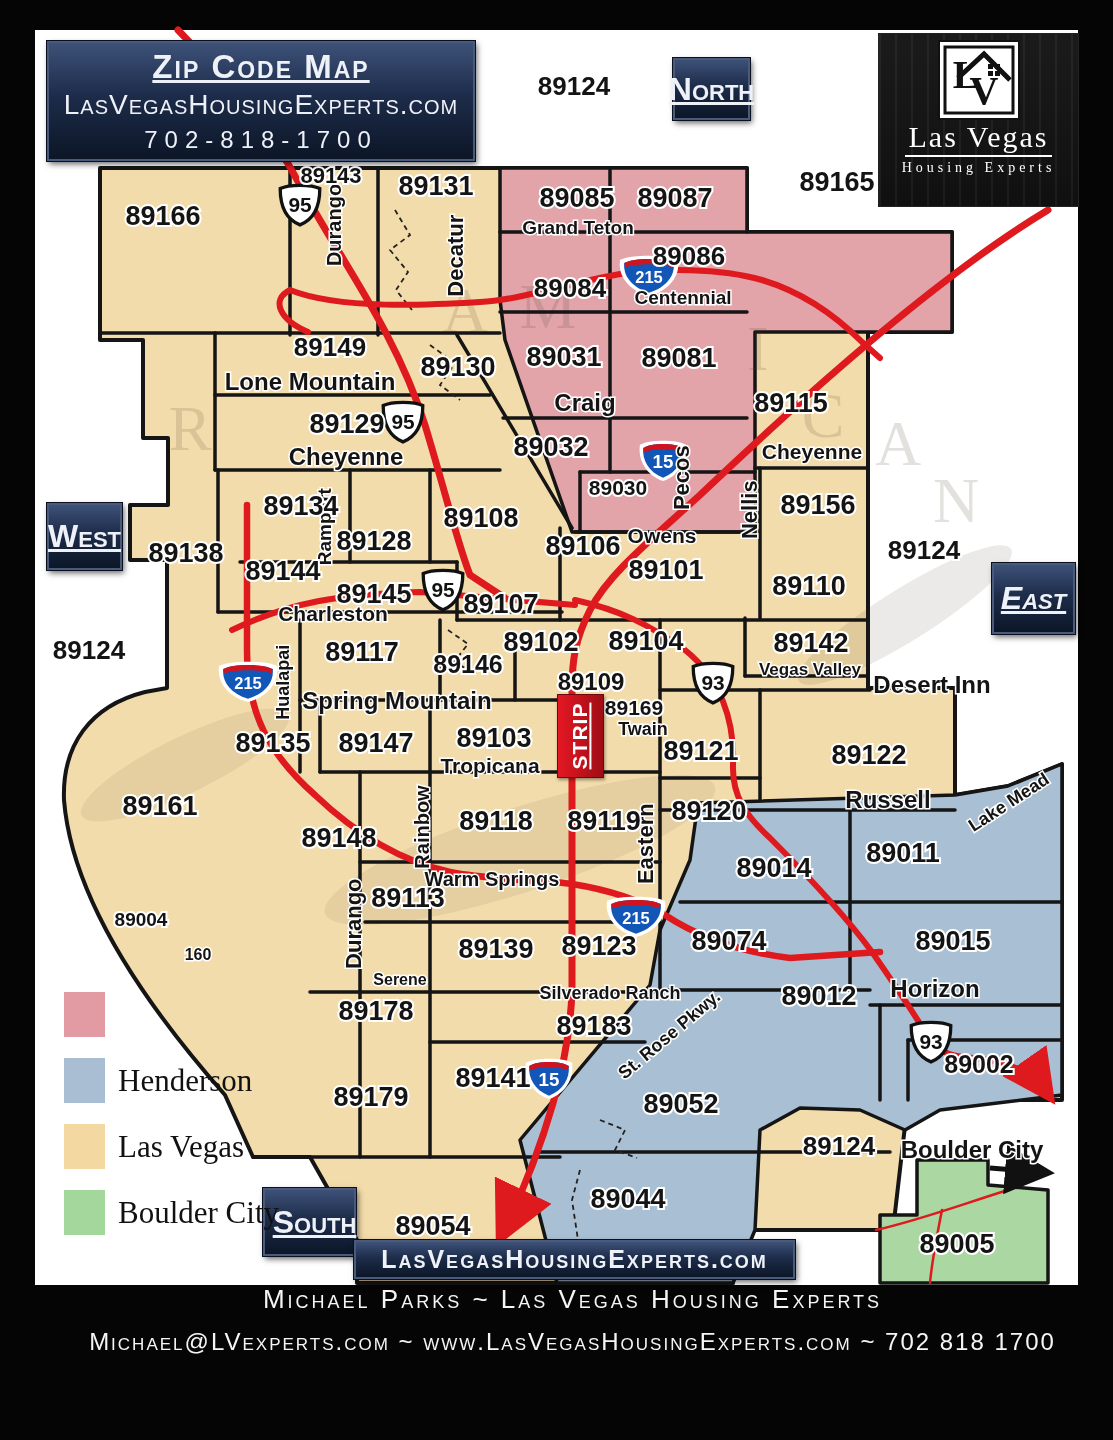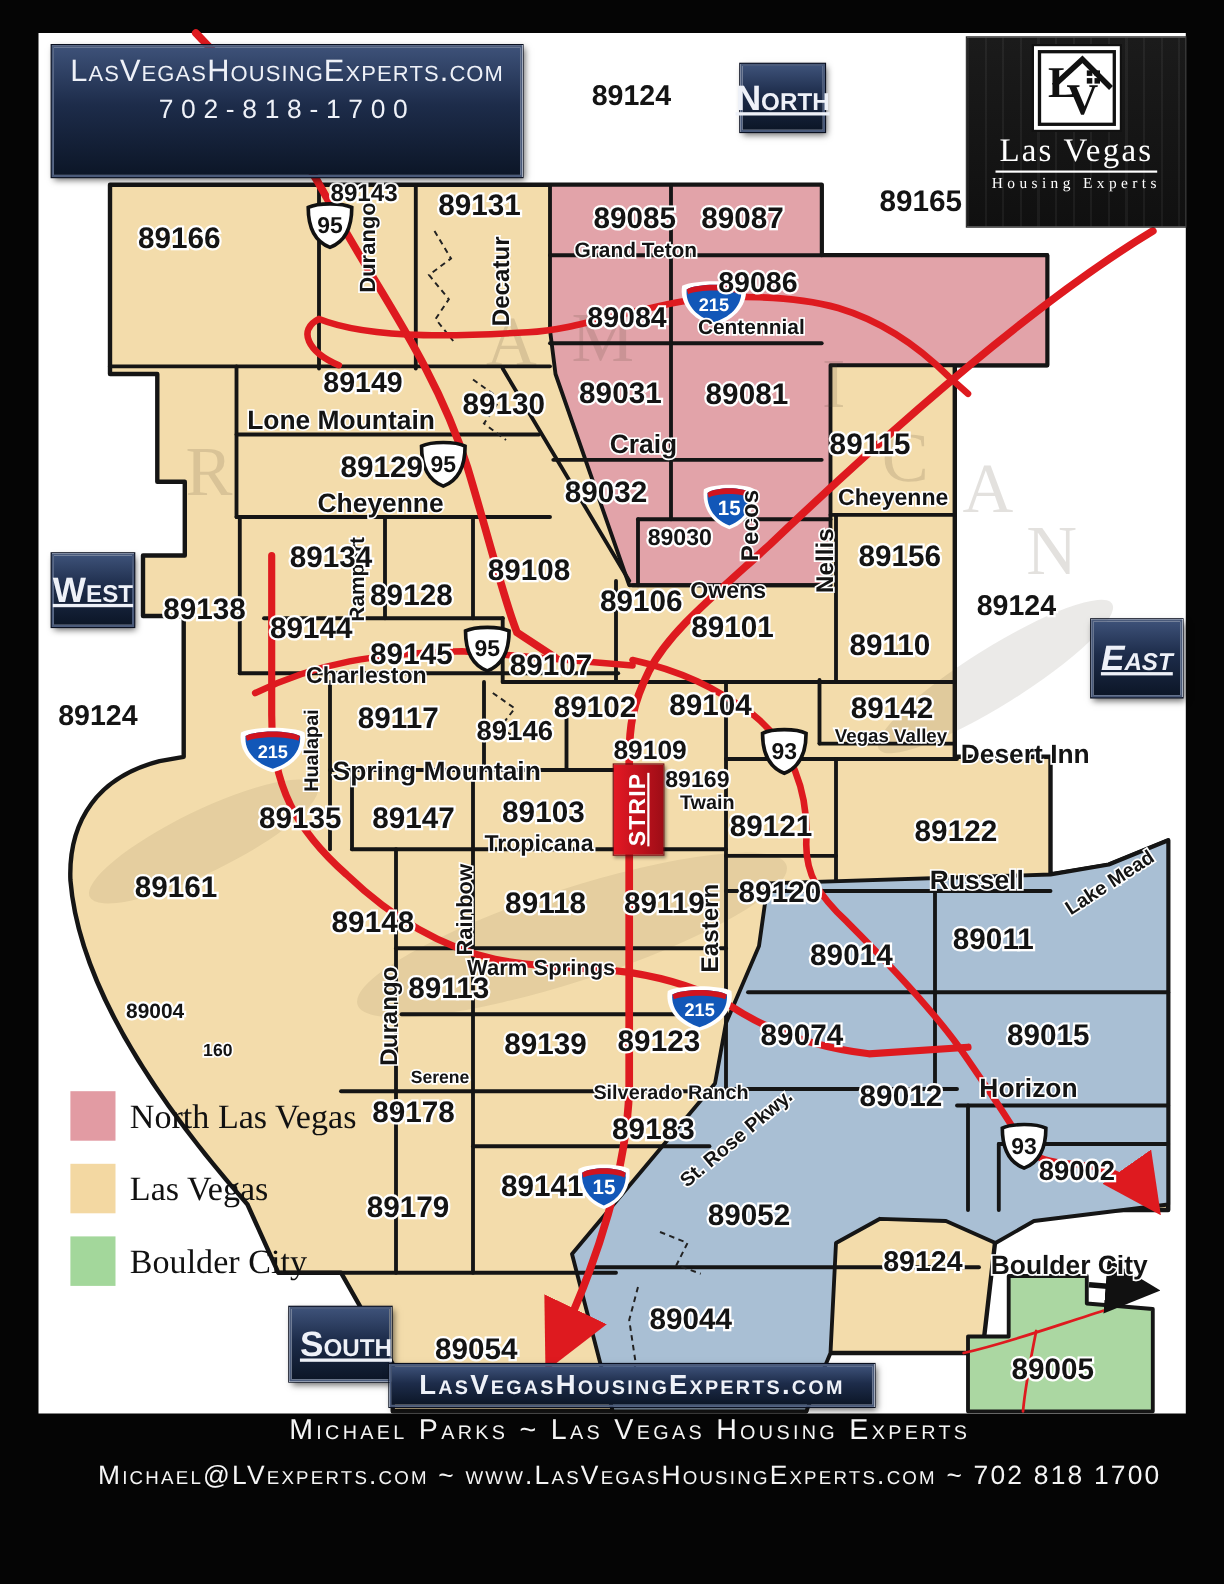--- a/index.html
+++ b/index.html
@@ -319,20 +319,21 @@
         <text x="371" y="1106.45" font-size="27" text-anchor="middle" font-family="Liberation Sans, sans-serif" font-weight="bold" fill="#141414" stroke="#ffffff" stroke-width="4" paint-order="stroke">89179</text>
         <text x="681" y="1113.45" font-size="27" text-anchor="middle" font-family="Liberation Sans, sans-serif" font-weight="bold" fill="#141414" stroke="#ffffff" stroke-width="4" paint-order="stroke">89052</text>
         <text x="839" y="1155.1" font-size="26" text-anchor="middle" font-family="Liberation Sans, sans-serif" font-weight="bold" fill="#141414" stroke="#ffffff" stroke-width="4" paint-order="stroke">89124</text>
         <text x="628" y="1208.45" font-size="27" text-anchor="middle" font-family="Liberation Sans, sans-serif" font-weight="bold" fill="#141414" stroke="#ffffff" stroke-width="4" paint-order="stroke">89044</text>
         <text x="433" y="1235.45" font-size="27" text-anchor="middle" font-family="Liberation Sans, sans-serif" font-weight="bold" fill="#141414" stroke="#ffffff" stroke-width="4" paint-order="stroke">89054</text>
         <text x="957" y="1253.45" font-size="27" text-anchor="middle" font-family="Liberation Sans, sans-serif" font-weight="bold" fill="#141414" stroke="#ffffff" stroke-width="4" paint-order="stroke">89005</text>
       </g>
   </svg>
 
   <div id="header" class="navybox">
+    <div class="h-title">Zip Code Map</div>
     <div class="h-site">LasVegasHousingExperts.com</div>
     <div class="h-phone">702-818-1700</div>
   </div>
 
   <div id="logo">
     <div class="emblem">
       <svg width="74" height="72" viewBox="0 0 74 72">
         <rect x="3" y="3" width="68" height="66" fill="#fff" stroke="#111" stroke-width="3"></rect>
         <text x="24" y="44" font-family="Liberation Serif, serif" font-size="40" font-weight="bold" fill="#111" text-anchor="middle">L</text>
         <text x="42" y="60" font-family="Liberation Serif, serif" font-size="40" font-weight="bold" fill="#111" text-anchor="middle">V</text>
@@ -360,21 +361,24 @@
       <span>South</span>
     </div>
 
   <div id="strip-box">
     <span>STRIP</span>
   </div>
 
   <div id="legend">
       <div class="leg-row">
         <div class="leg-swatch" style="background: rgb(226, 155, 163);"></div>
-        <span class="leg-label">North Las Vegas</span>
+      </div>
+      <div class="leg-row">
+        <div class="leg-swatch" style="background: rgb(169, 190, 211);"></div>
+        <span class="leg-label">Henderson</span>
       </div>
       <div class="leg-row">
         <div class="leg-swatch" style="background: rgb(243, 216, 162);"></div>
         <span class="leg-label">Las Vegas</span>
       </div>
       <div class="leg-row">
         <div class="leg-swatch" style="background: rgb(163, 215, 155);"></div>
         <span class="leg-label">Boulder City</span>
       </div>
     </div>

